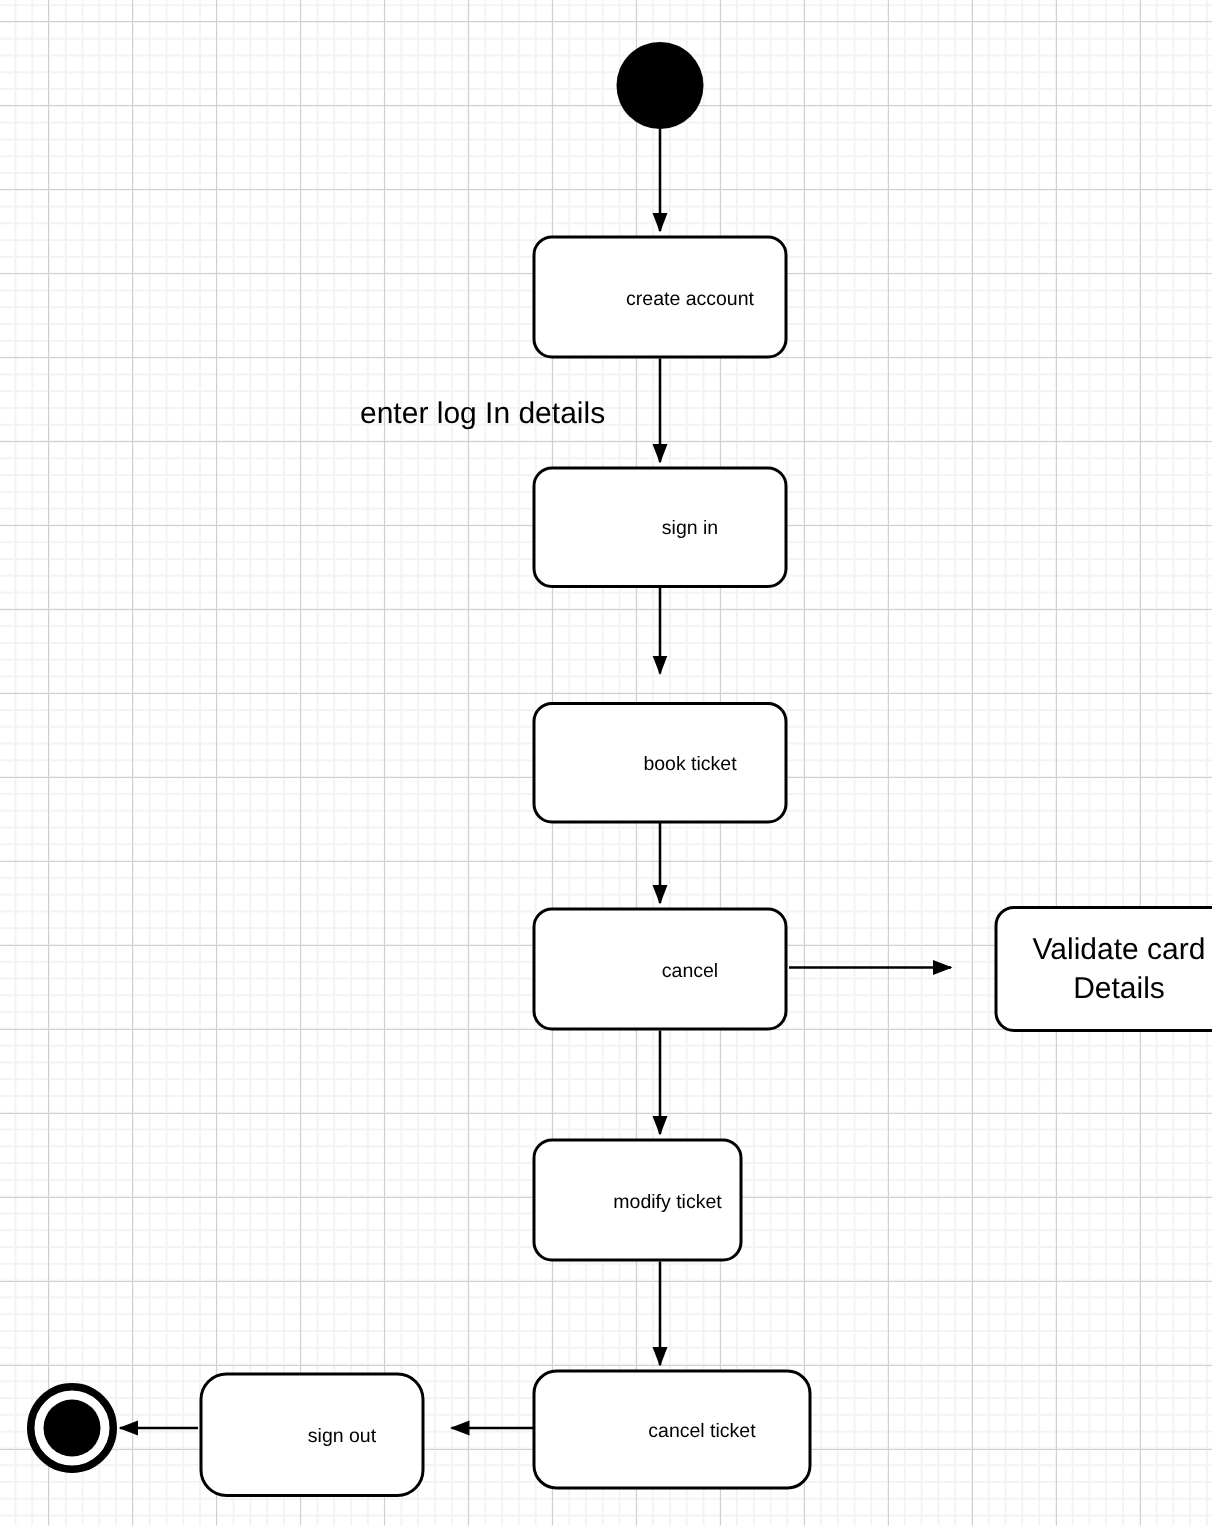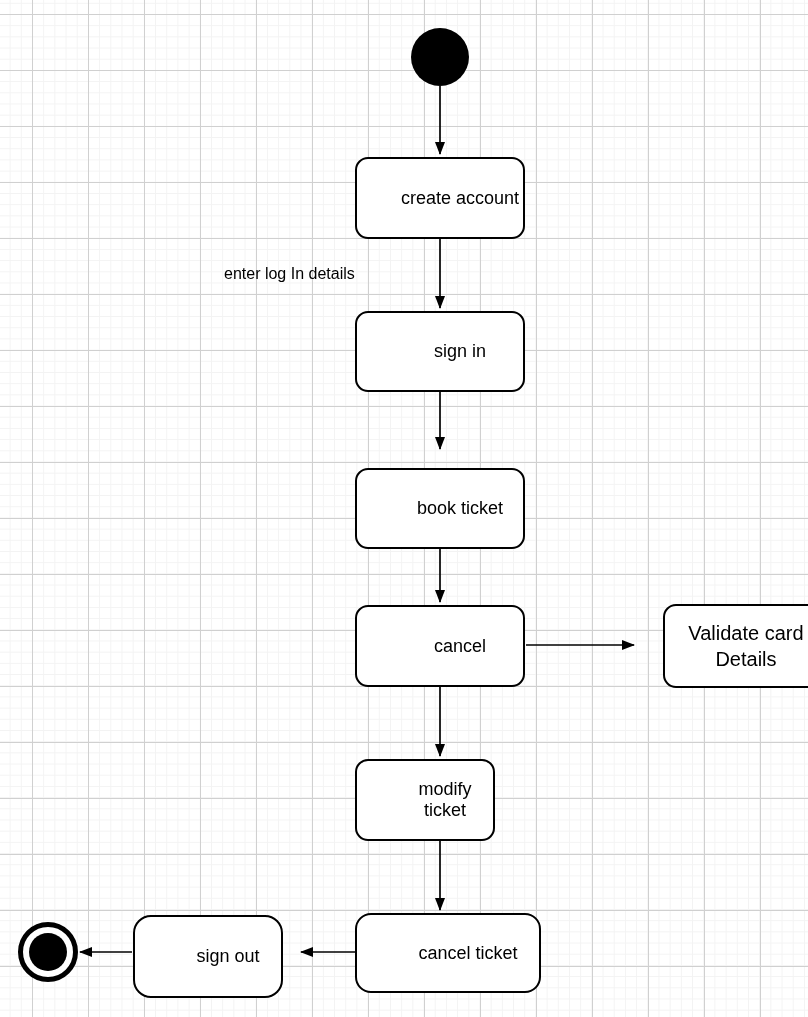--- a/index.html
+++ b/index.html
@@ -32,21 +32,21 @@
     display: flex;
     align-items: center;
     justify-content: center;
     text-align: center;
   }
 
   .box {
     background: #ffffff;
     border: 2.5px solid #000000;
     border-radius: 13px;
-    font-size: 18px;
+    font-size: 13px;
     color: #000000;
     padding-left: 40px;
   }
 
   .box.big {
     font-size: 20px;
     line-height: 1.3;
     padding: 0 8px;
   }
 
@@ -63,23 +63,24 @@
   }
   .final-node .final-core {
     width: 38px;
     height: 38px;
     background: #000000;
     border-radius: 50%;
   }
 
   .edge-label {
     position: absolute;
-    font-size: 16px;
+    font-size: 20px;
     color: #000000;
     white-space: nowrap;
+    margin-left: 16px;
   }
 </style>
 </head>
 <body>
 
 <div class="canvas">
 
   <svg class="edges" width="808" height="1017" viewBox="0 0 808 1017" xmlns="http://www.w3.org/2000/svg">
     <defs>
       <marker id="arrow" markerUnits="userSpaceOnUse" markerWidth="14" markerHeight="12" refX="12" refY="5" orient="auto">

